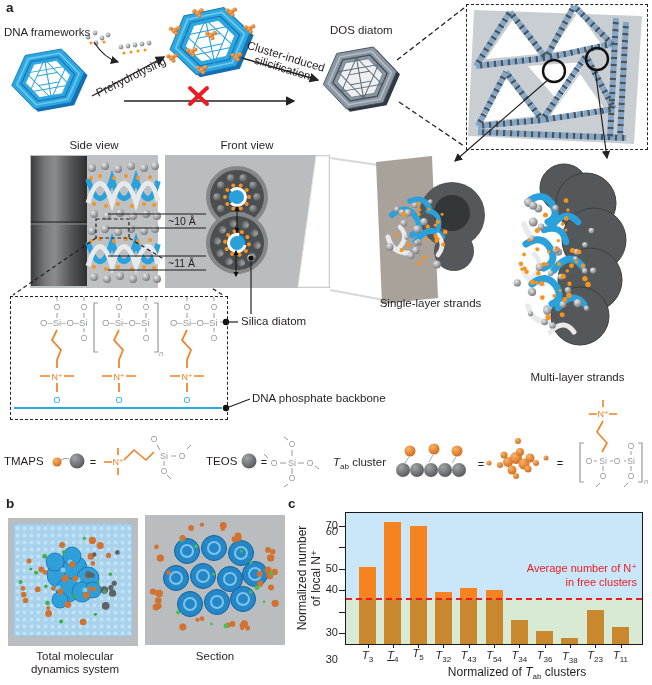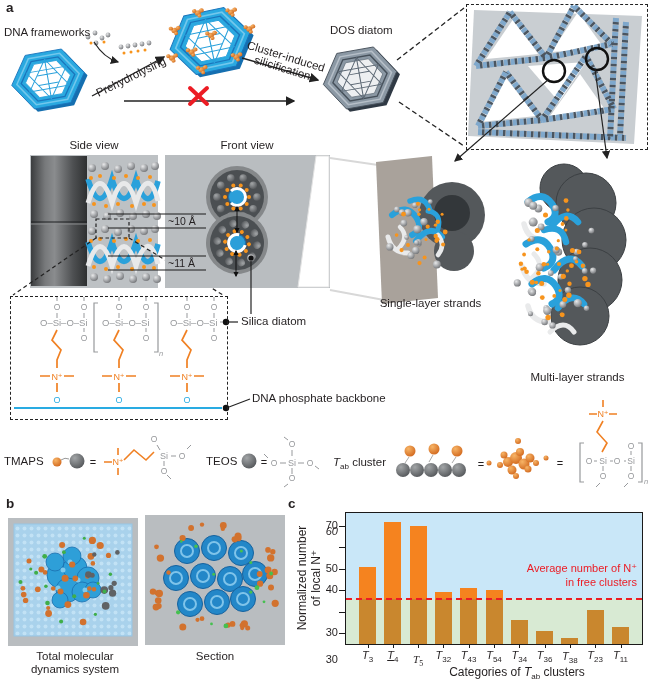--- a/index.html
+++ b/index.html
@@ -793,21 +793,21 @@
       <div class="bar" style="left: 13px; top: 85.9016px; width: 17px; height: 45.0984px; background: rgb(201, 135, 46);"></div>
       <div class="xtick" style="left: 21.5px; top: 131px;"></div>
       <div class="xlab" style="left: 6.5px; top: 136px;"><i>T</i><sub>3</sub></div>
       <div class="bar" style="left: 38.3px; top: 8.59016px; width: 17px; height: 77.3115px; background: rgb(245, 131, 31);"></div>
       <div class="bar" style="left: 38.3px; top: 85.9016px; width: 17px; height: 45.0984px; background: rgb(201, 135, 46);"></div>
       <div class="xtick" style="left: 46.8px; top: 131px;"></div>
       <div class="xlab" style="left: 31.8px; top: 136px; text-decoration: underline;"><i>T</i><sub>4</sub></div>
       <div class="bar" style="left: 63.6px; top: 12.8852px; width: 17px; height: 73.0164px; background: rgb(245, 131, 31);"></div>
       <div class="bar" style="left: 63.6px; top: 85.9016px; width: 17px; height: 45.0984px; background: rgb(201, 135, 46);"></div>
       <div class="xtick" style="left: 72.1px; top: 131px;"></div>
-      <div class="xlab" style="left: 57.1px; top: 140px; font-family: Liberation Serif, serif;"><i>T</i><sub>5</sub></div>
+      <div class="xlab" style="left: 57.1px; top: 134px;"><i>T</i><sub>5</sub></div>
       <div class="bar" style="left: 88.9px; top: 79.459px; width: 17px; height: 6.44262px; background: rgb(245, 131, 31);"></div>
       <div class="bar" style="left: 88.9px; top: 85.9016px; width: 17px; height: 45.0984px; background: rgb(201, 135, 46);"></div>
       <div class="xtick" style="left: 97.4px; top: 131px;"></div>
       <div class="xlab" style="left: 82.4px; top: 136px;"><i>T</i><sub>32</sub></div>
       <div class="bar" style="left: 114.2px; top: 75.1639px; width: 17px; height: 10.7377px; background: rgb(245, 131, 31);"></div>
       <div class="bar" style="left: 114.2px; top: 85.9016px; width: 17px; height: 45.0984px; background: rgb(201, 135, 46);"></div>
       <div class="xtick" style="left: 122.7px; top: 131px;"></div>
       <div class="xlab" style="left: 107.7px; top: 136px;"><i>T</i><sub>43</sub></div>
       <div class="bar" style="left: 139.5px; top: 77.3115px; width: 17px; height: 8.59016px; background: rgb(245, 131, 31);"></div>
       <div class="bar" style="left: 139.5px; top: 85.9016px; width: 17px; height: 45.0984px; background: rgb(201, 135, 46);"></div>
@@ -834,15 +834,15 @@
       <div class="ylab" style="top: 91.7869px; margin-top: 48px;">30</div>
       <div class="ytickmark" style="top: 77.3115px;"></div>
       <div class="ylab" style="top: 70.3115px;">40</div>
       <div class="ytickmark" style="top: 55.8361px;"></div>
       <div class="ylab" style="top: 48.8361px;">50</div>
       <div class="ytickmark" style="top: 34.3607px;"></div>
       <div class="ylab" style="top: 12px; font-style: italic;">60</div>
       <div class="ytickmark" style="top: 12.8852px;"></div>
       <div class="ylab" style="top: 5.88525px;">70</div>
     </div>
-<div class="axis-title ctr" style="left:387px;top:665px;width:260px;position:absolute;text-align:center"><span>Categories of </span><i>T</i><sub class="t-sub">ab</sub><span> clusters</span></div>
+<div class="axis-title ctr" style="left:387px;top:665px;width:260px;position:absolute;text-align:center"><span>Normalized of </span><i>T</i><sub class="t-sub">ab</sub><span> clusters</span></div>
 
 </div>
 
 </body></html>

